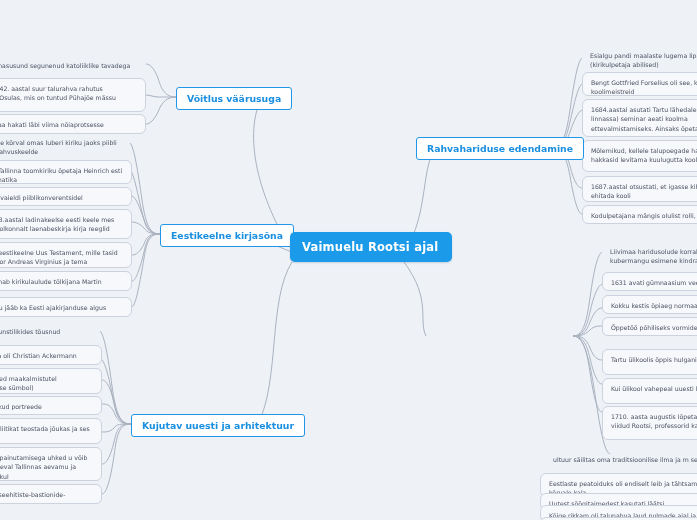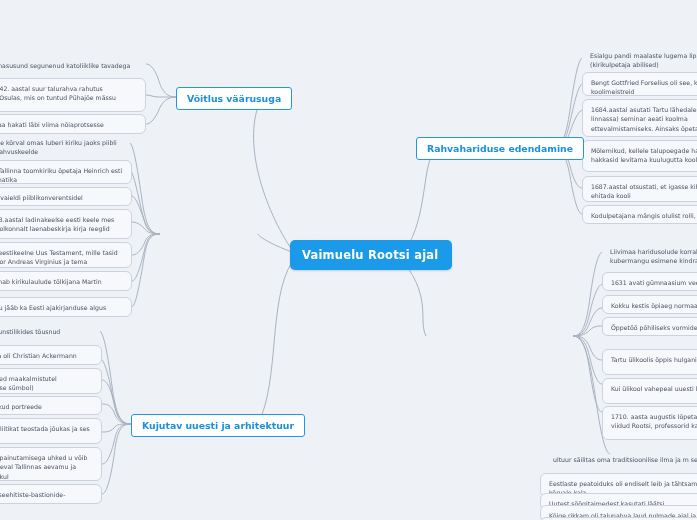--- a/index.html
+++ b/index.html
@@ -117,23 +117,24 @@
       <path d="M573,336 C582,336 586,330 590,312 C594,294 598,286 602,284"></path>
       <path d="M573,336 C582,336 586,333 590,322 C594,312 598,308 602,308"></path>
       <path d="M573,336 C582,336 586,334 590,330 C594,326 598,326 602,326"></path>
       <path d="M573,336 C582,336 586,338 590,348 C594,358 598,360 602,360"></path>
       <path d="M573,336 C582,336 586,342 590,358 C594,376 598,384 602,384"></path>
       <path d="M573,336 C582,336 586,346 590,372 C594,400 598,412 602,412"></path>
       <path d="M573,336 C582,336 588,350 594,388 C600,428 604,452 610,454"></path>
     </g>
   </svg>
 
-  <div class="root-node" style="left:290px; top:240px;padding-left:12px;">Vaimuelu Rootsi ajal</div>
+  <div class="root-node" style="left:290px; top:232px;padding-left:12px;">Vaimuelu Rootsi ajal</div>
 
   <div class="branch-node" style="left:176px; top:87px;">Võitlus väärusuga</div>
+  <div class="branch-node" style="left:160px; top:224px;">Eestikeelne kirjasõna</div>
   <div class="branch-node" style="left:131px; top:414px;">Kujutav uuesti ja arhitektuur</div>
   <div class="branch-node" style="left:416px; top:137px;">Rahvahariduse edendamine</div>
 
   <div class="leaf-node plain" style="left:-40px; top:56px; width:186px; height:17px;">gil oli muinasusund segunenud katoliiklike tavadega</div>
   <div class="leaf-node" style="left:-46px; top:78px; width:192px; height:34px;">seondati 1642. aastal suur talurahva rahutus welikonnas Osulas, mis on tuntud Pühajõe mässu</div>
   <div class="leaf-node" style="left:-46px; top:114px; width:192px; height:20px;">Üle kogu maa hakati läbi viima nõiaprotsesse</div>
 
   <div class="leaf-node plain" style="left:-42px; top:133px; width:172px; height:24px;">edendamise kõrval omas luberi kiriku jaoks piibli tõlkimine rahvuskeelde</div>
   <div class="leaf-node" style="left:-48px; top:160px; width:180px; height:24px;">cal kooatas Tallinna toomkiriku õpetaja Heinrich esti keele grammatika</div>
   <div class="leaf-node" style="left:-48px; top:187px; width:180px; height:19px;">Kirjaviisi üle vaieldi piiblikonverentsidel</div>

